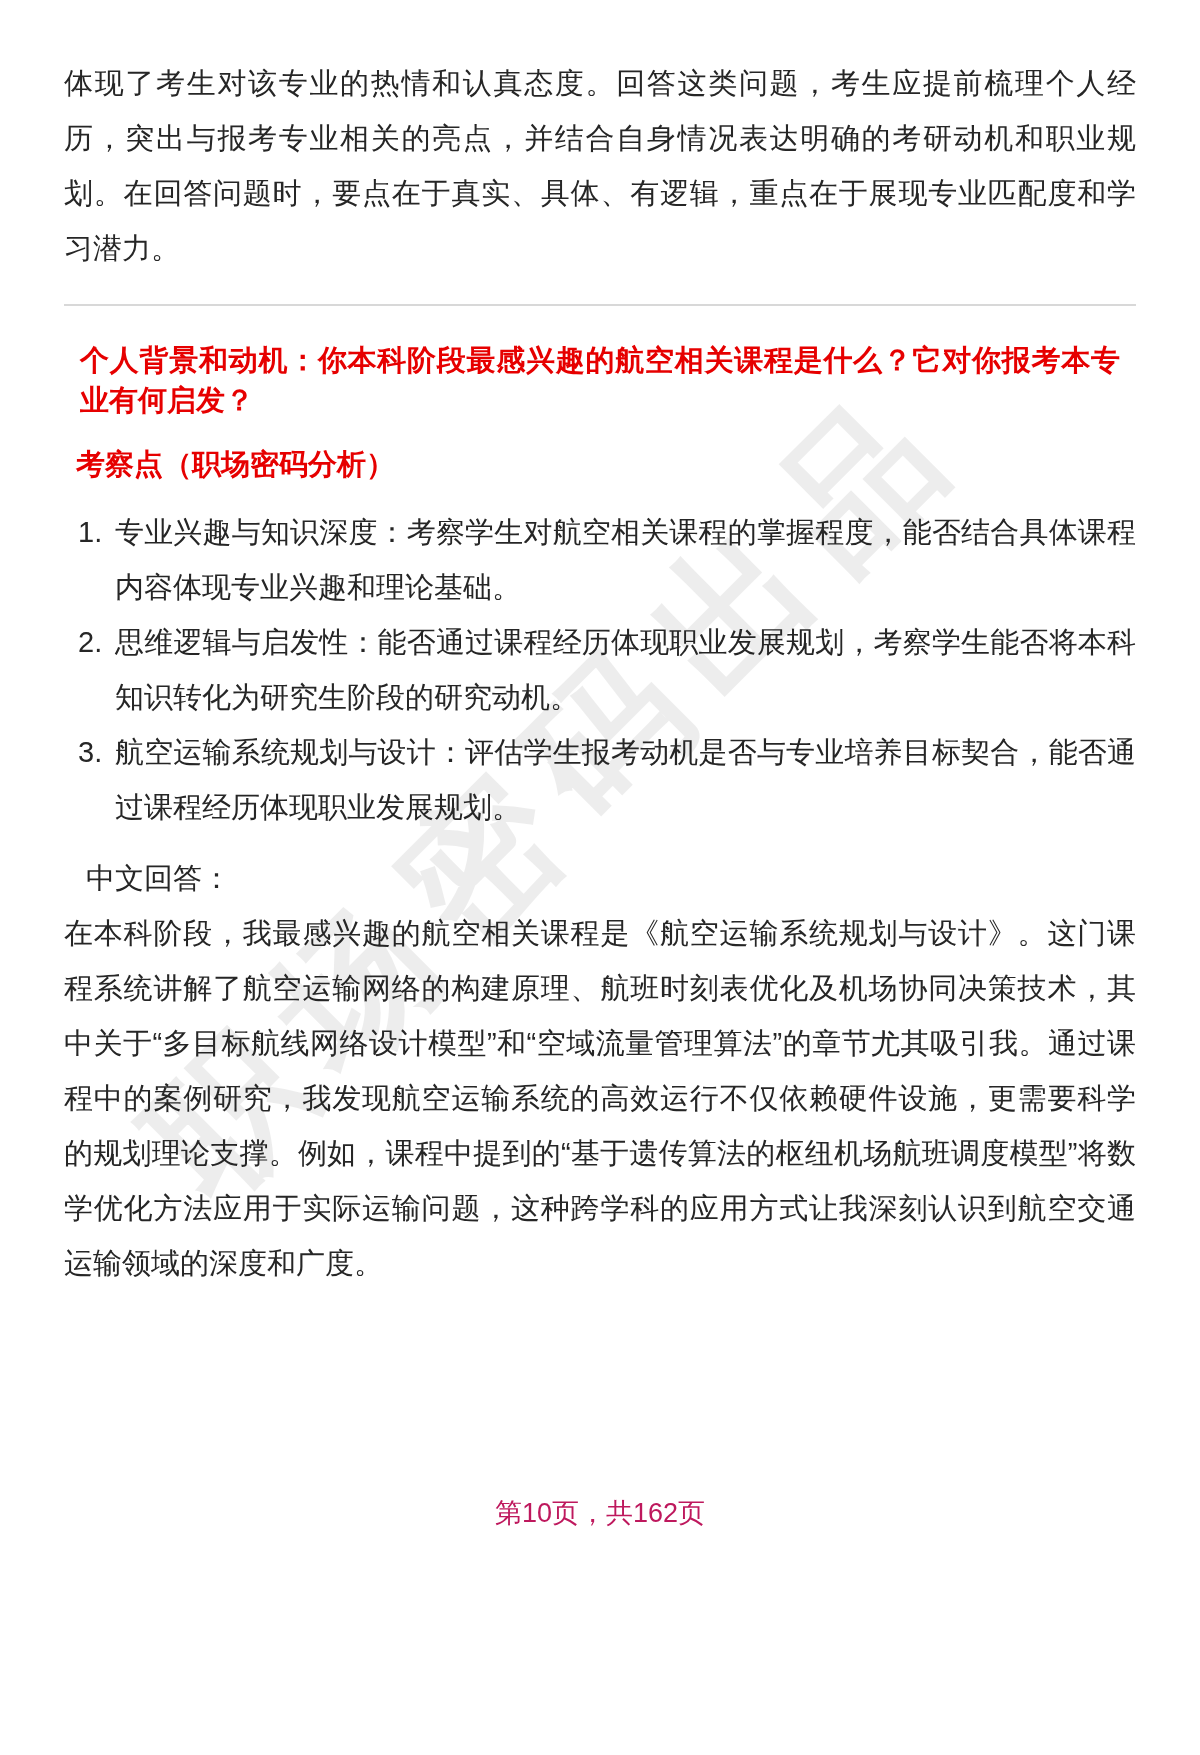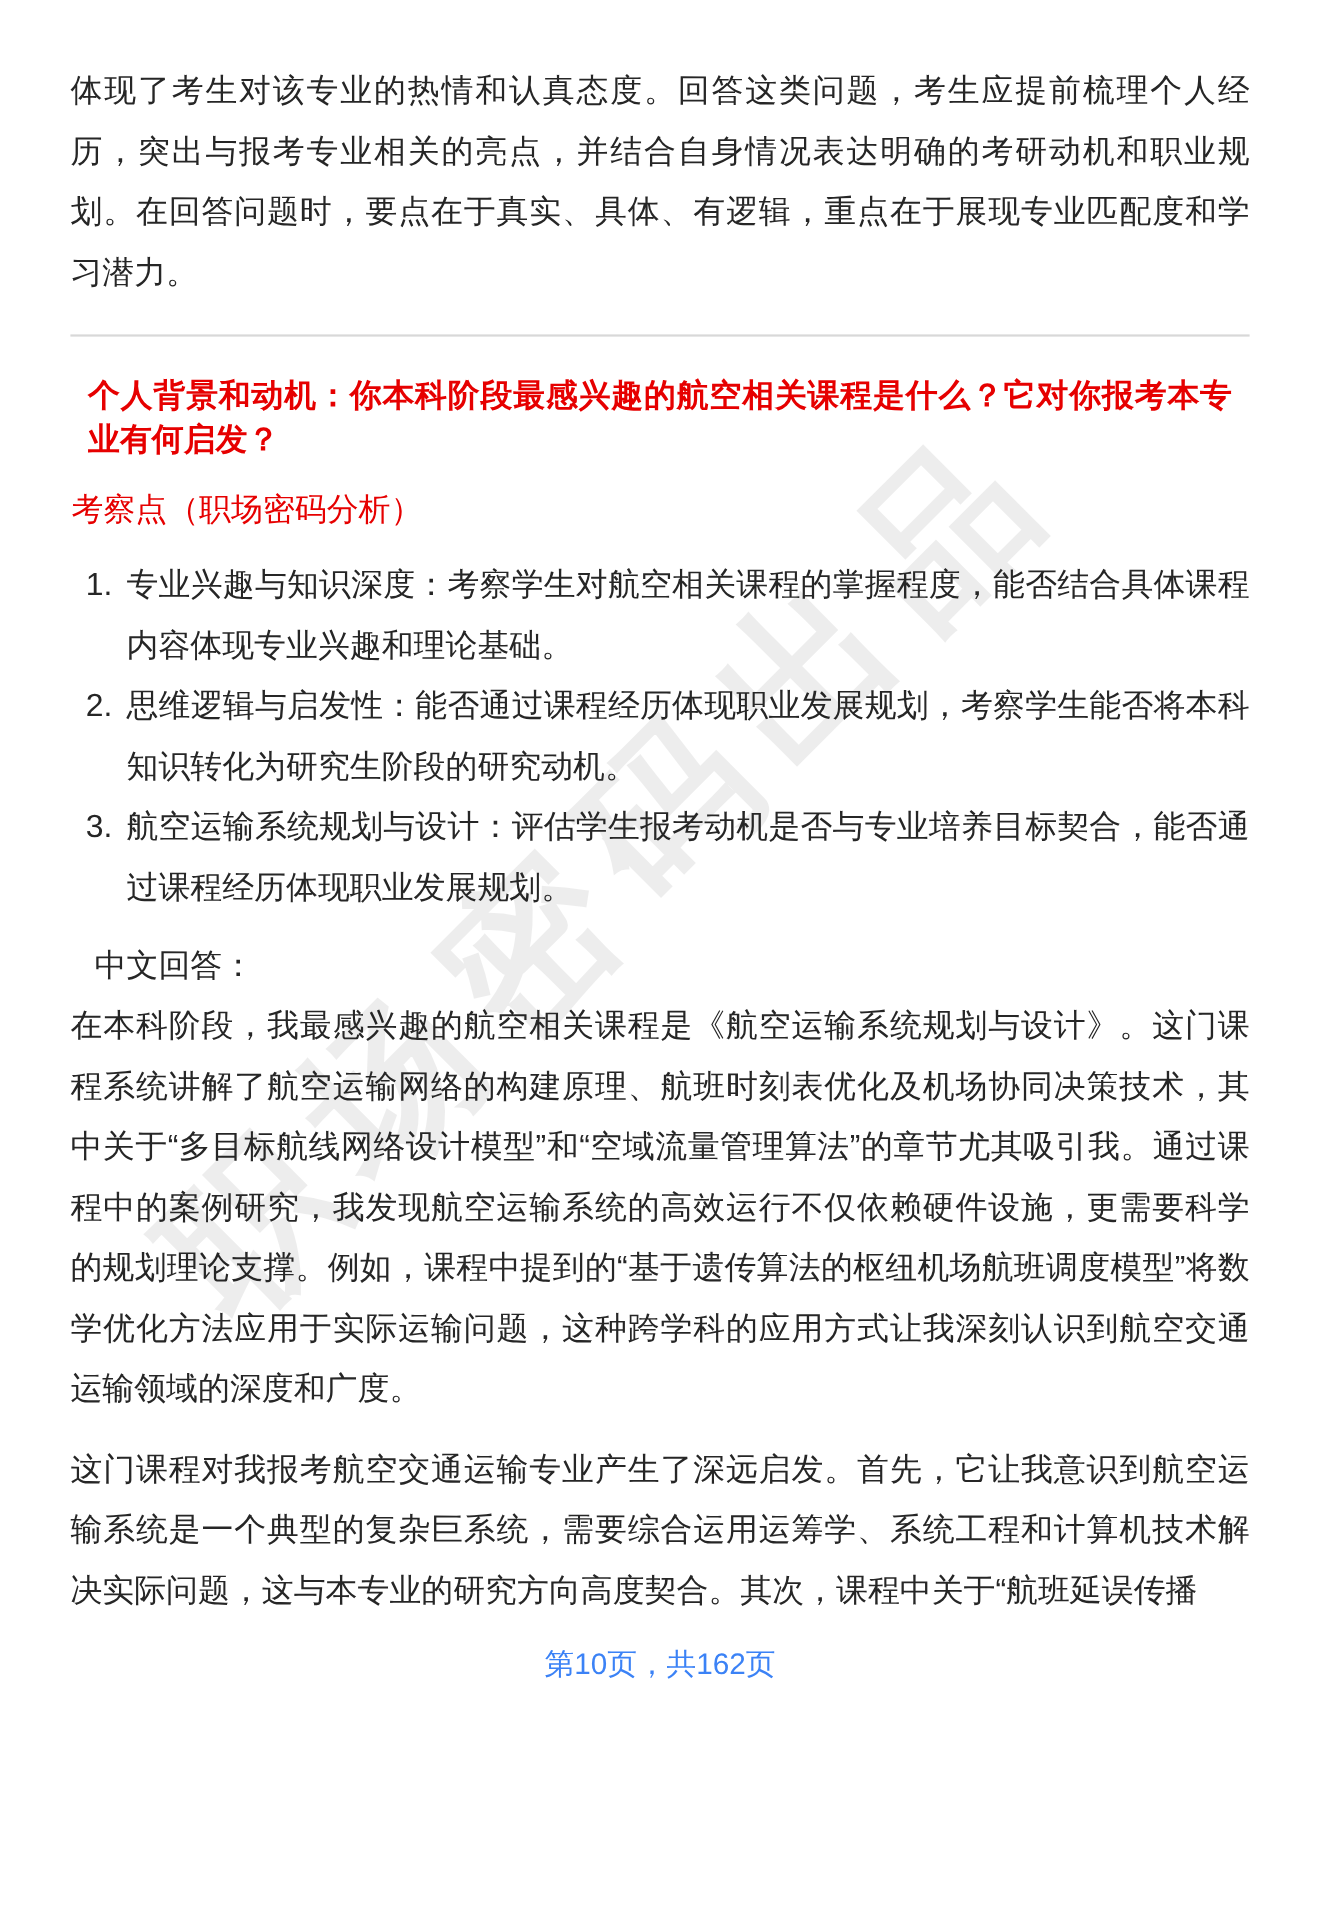--- a/index.html
+++ b/index.html
@@ -51,23 +51,23 @@
   .question-heading {
     font-size: 29px;
     font-weight: bold;
     line-height: 40px;
     text-align: justify;
     margin: 16px;
     color: var(--accent-red, #e60000);
   }
   .analysis-heading {
     font-size: 29px;
-    font-weight: normal;
+    font-weight: bold;
     line-height: 40px;
-    margin: 24px 0 0 1px;
+    margin: 24px 0 0 12px;
     color: var(--accent-red, #e60000);
   }
   .points-list {
     list-style: none;
     margin: 21px 0 0 0;
     padding: 0;
   }
   .point-item {
     position: relative;
     padding-left: 51px;
@@ -91,21 +91,21 @@
   .para-gap {
     margin-top: 18px;
   }
   .footer {
     position: absolute;
     left: 0;
     top: 1495px;
     width: 100%;
     text-align: center;
     font-size: 27px;
-    color: #3b82f6;
+    color: #be185d;
     z-index: 1;
   }
 </style>
 </head>
 <body>
 
 <div class="page">
 
   <div class="watermark">职场密码出品</div>
 
@@ -131,19 +131,18 @@
       <li class="point-item">
         <span class="point-num">3.</span>
         <span class="point-text">航空运输系统规划与设计：评估学生报考动机是否与专业培养目标契合，能否通过课程经历体现职业发展规划。</span>
       </li>
     </ol>
 
     <p class="body-text answer-label">中文回答：</p>
 
     <p class="body-text">在本科阶段，我最感兴趣的航空相关课程是《航空运输系统规划与设计》。这门课程系统讲解了航空运输网络的构建原理、航班时刻表优化及机场协同决策技术，其中关于“多目标航线网络设计模型”和“空域流量管理算法”的章节尤其吸引我。通过课程中的案例研究，我发现航空运输系统的高效运行不仅依赖硬件设施，更需要科学的规划理论支撑。例如，课程中提到的“基于遗传算法的枢纽机场航班调度模型”将数学优化方法应用于实际运输问题，这种跨学科的应用方式让我深刻认识到航空交通运输领域的深度和广度。</p>
 
-    <p class="body-text para-gap">这门课程对我报考航空交通运输专业产生了深远启发。首先，它让我意识到航空运输系统是一个典型的复杂巨系统，需要综合运用运筹学、系统工程和计算机技术解决实际问题，这与本专业的研究方向高度契合。其次，课程中关于“航班延误传播</p>
 
   </div>
 
   <div class="footer">第10页，共162页</div>
 
 </div>
 
 </body></html>

